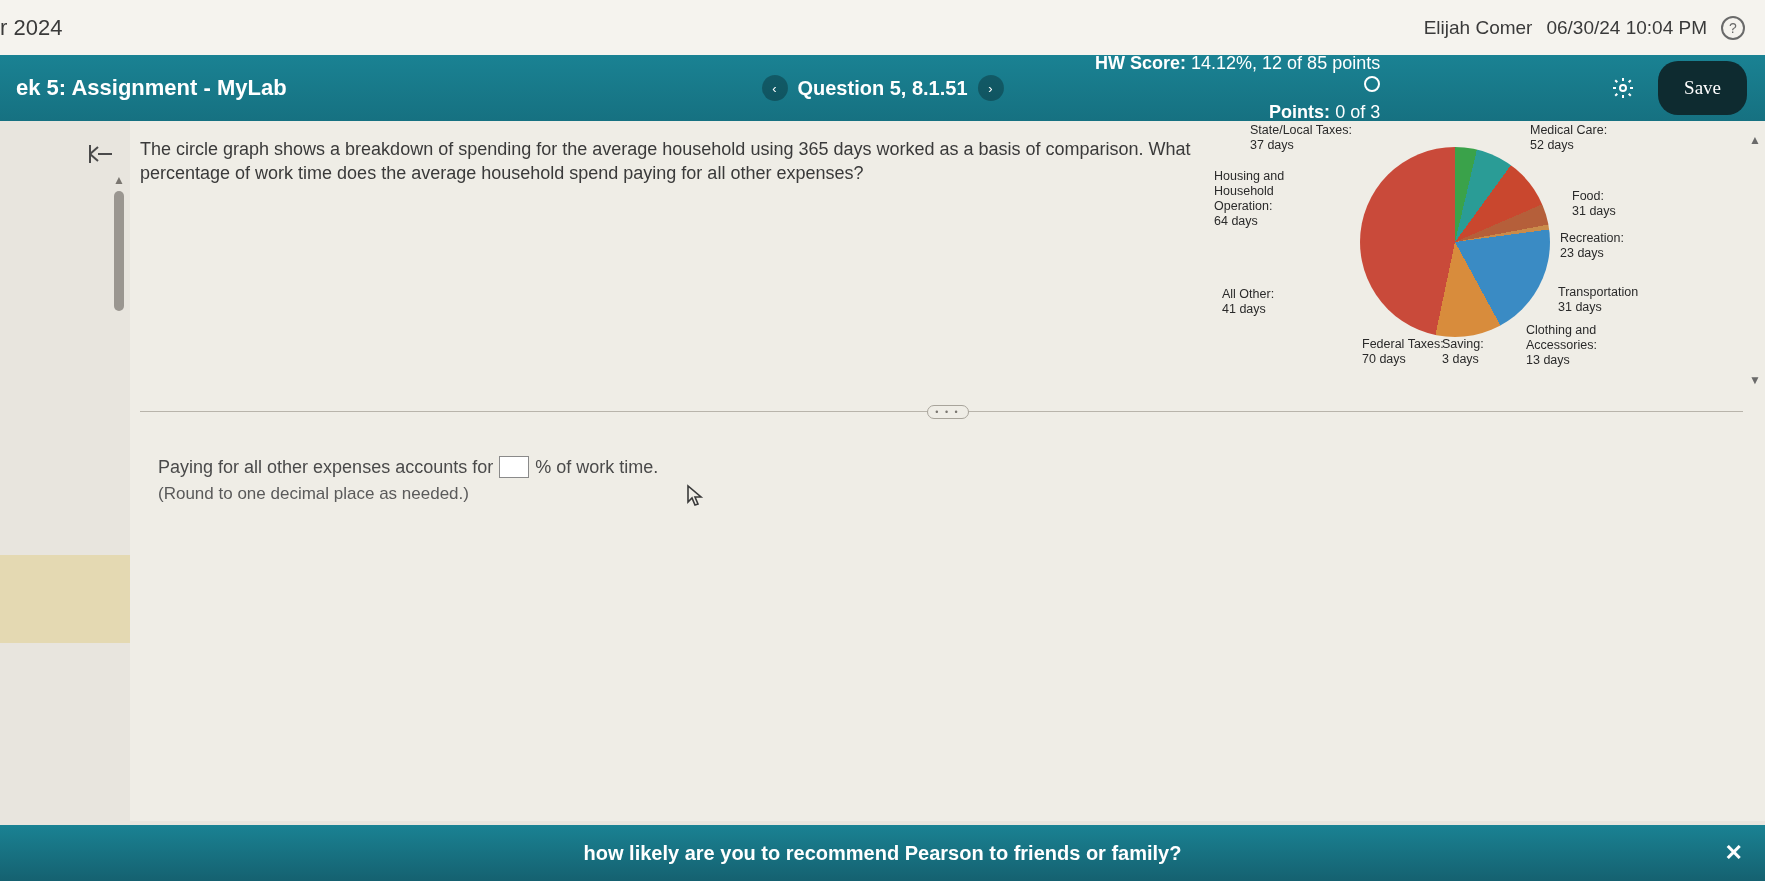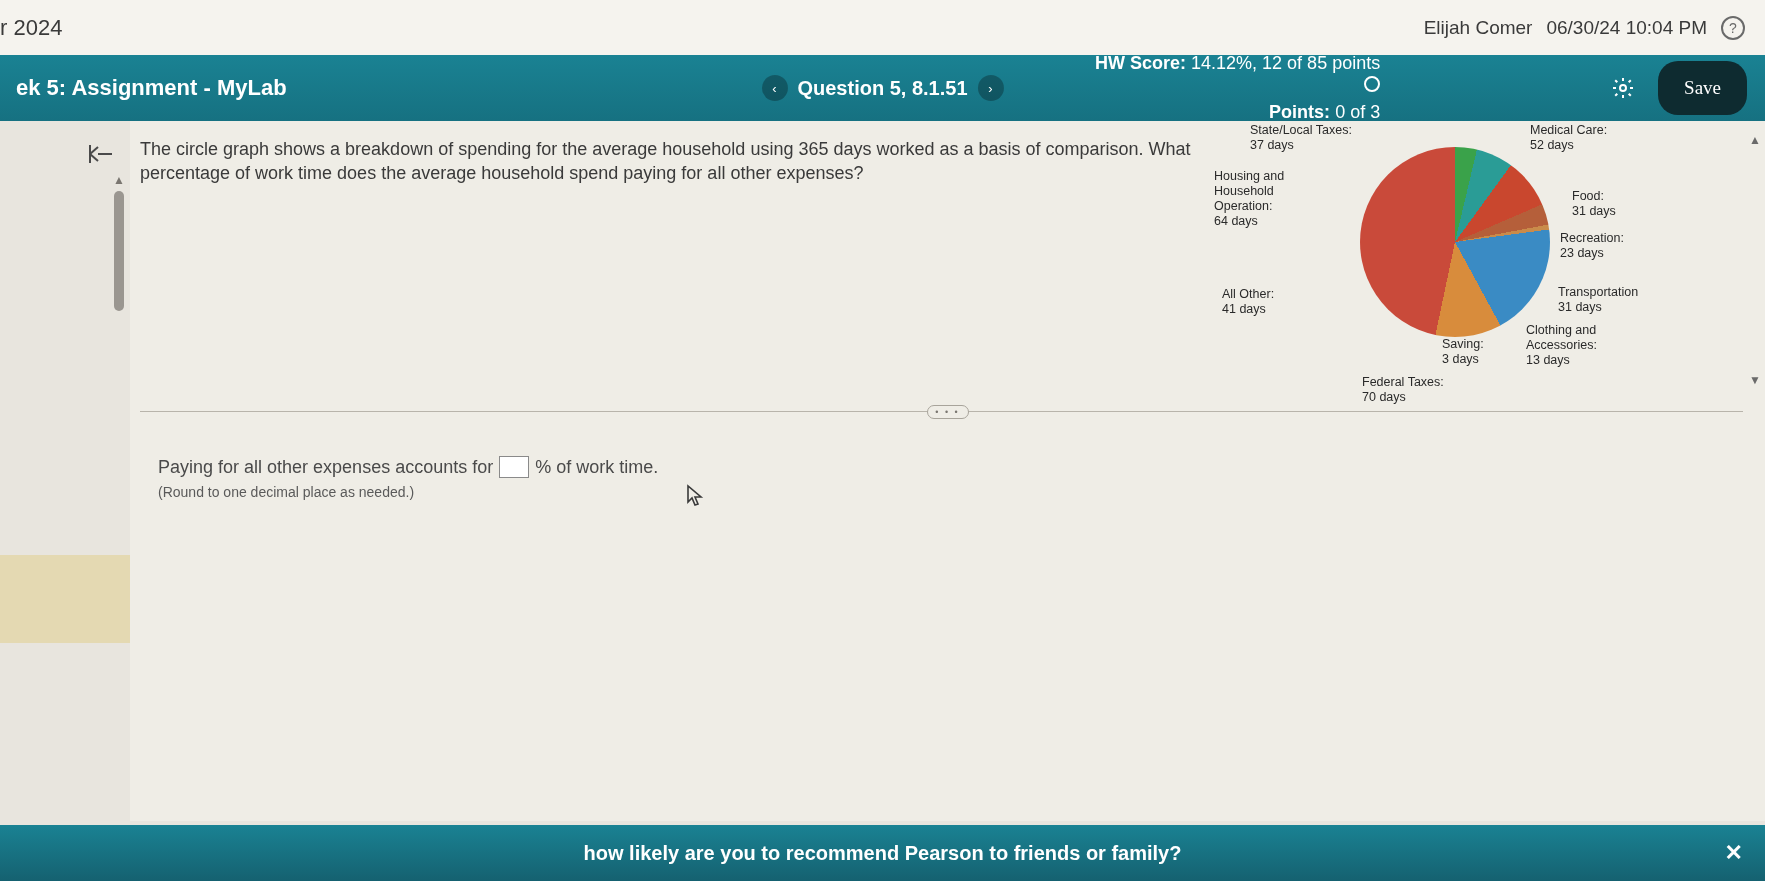--- a/index.html
+++ b/index.html
@@ -112,21 +112,21 @@
     font-size: 9px; color: #7a7670; letter-spacing: 2px; cursor: pointer;
   }
   .answer-block {
     position: absolute; top: 335px; left: 28px; font-size: 18px; color: #4a4a4a;
   }
   .answer-line { display: flex; align-items: center; gap: 6px; }
   .answer-input {
     width: 30px; height: 22px; border: 1px solid #8a8a8a; background: #fff;
     font-size: 16px; text-align: center;
   }
-  .answer-hint { font-size: 14px; color: #5a5a5a; margin-top: 6px; }
+  .answer-hint { font-size: 17px; color: #5a5a5a; margin-top: 6px; }
   .cursor-icon {
     position: absolute; left: 556px; top: 363px; font-size: 20px; color: #3a3a3a;
   }
   .right-scroll {
     position: absolute; right: 2px; top: 12px; bottom: 0; width: 16px;
   }
   .right-scroll .arr { position: absolute; left: 2px; font-size: 12px; color: #6a6a6a; }
   .bottom-bar {
     position: absolute; bottom: 0; left: 0; right: 0; height: 56px;
     background: linear-gradient(#1a8293, #156170);
@@ -200,21 +200,21 @@
     <div class="chart-zone">
       <div class="pie-holder" id="pie" style="background: conic-gradient(rgb(154, 163, 199) -105deg, rgb(154, 163, 199) -68.5068deg, rgb(231, 198, 62) -68.5068deg, rgb(231, 198, 62) -17.2192deg, rgb(58, 162, 74) -17.2192deg, rgb(58, 162, 74) 13.3562deg, rgb(42, 156, 150) 13.3562deg, rgb(42, 156, 150) 36.0411deg, rgb(201, 71, 46) 36.0411deg, rgb(201, 71, 46) 66.6164deg, rgb(181, 95, 58) 66.6164deg, rgb(181, 95, 58) 79.4384deg, rgb(201, 139, 74) 79.4384deg, rgb(201, 139, 74) 82.3973deg, rgb(58, 139, 196) 82.3973deg, rgb(58, 139, 196) 151.438deg, rgb(216, 140, 60) 151.438deg, rgb(216, 140, 60) 191.877deg, rgb(201, 74, 58) 191.877deg, rgb(201, 74, 58) 255deg); border-radius: 50%;"></div>
       <div id="pie-labels">
           <div class="chart-label" style="left: 30px; top: -4px; text-align: left;">State/Local Taxes:<br>37 days</div>
           <div class="chart-label" style="left: 310px; top: -4px; text-align: left;">Medical Care:<br>52 days</div>
           <div class="chart-label" style="left: 352px; top: 46px; text-align: left; margin-top: 16px;">Food:<br>31 days</div>
           <div class="chart-label" style="left: 340px; top: 104px; text-align: left;">Recreation:<br>23 days</div>
           <div class="chart-label" style="left: 338px; top: 158px; text-align: left;">Transportation<br>31 days</div>
           <div class="chart-label" style="left: 306px; top: 196px; text-align: left;">Clothing and<br>Accessories:<br>13 days</div>
           <div class="chart-label" style="left: 222px; top: 210px; text-align: left;">Saving:<br>3 days</div>
-          <div class="chart-label" style="left: 142px; top: 210px; text-align: left; margin-top: 38px;">Federal Taxes:<br>70 days</div>
+          <div class="chart-label" style="left: 142px; top: 210px; text-align: left;">Federal Taxes:<br>70 days</div>
           <div class="chart-label" style="left: 2px; top: 160px; text-align: left;">All Other:<br>41 days</div>
           <div class="chart-label" style="left: -6px; top: 42px; text-align: left;">Housing and<br>Household<br>Operation:<br>64 days</div>
         </div>
     </div>
 
     <div class="divider"></div>
     <div class="expand-btn">• • •</div>
 
     <div class="answer-block">
       <div class="answer-line">

